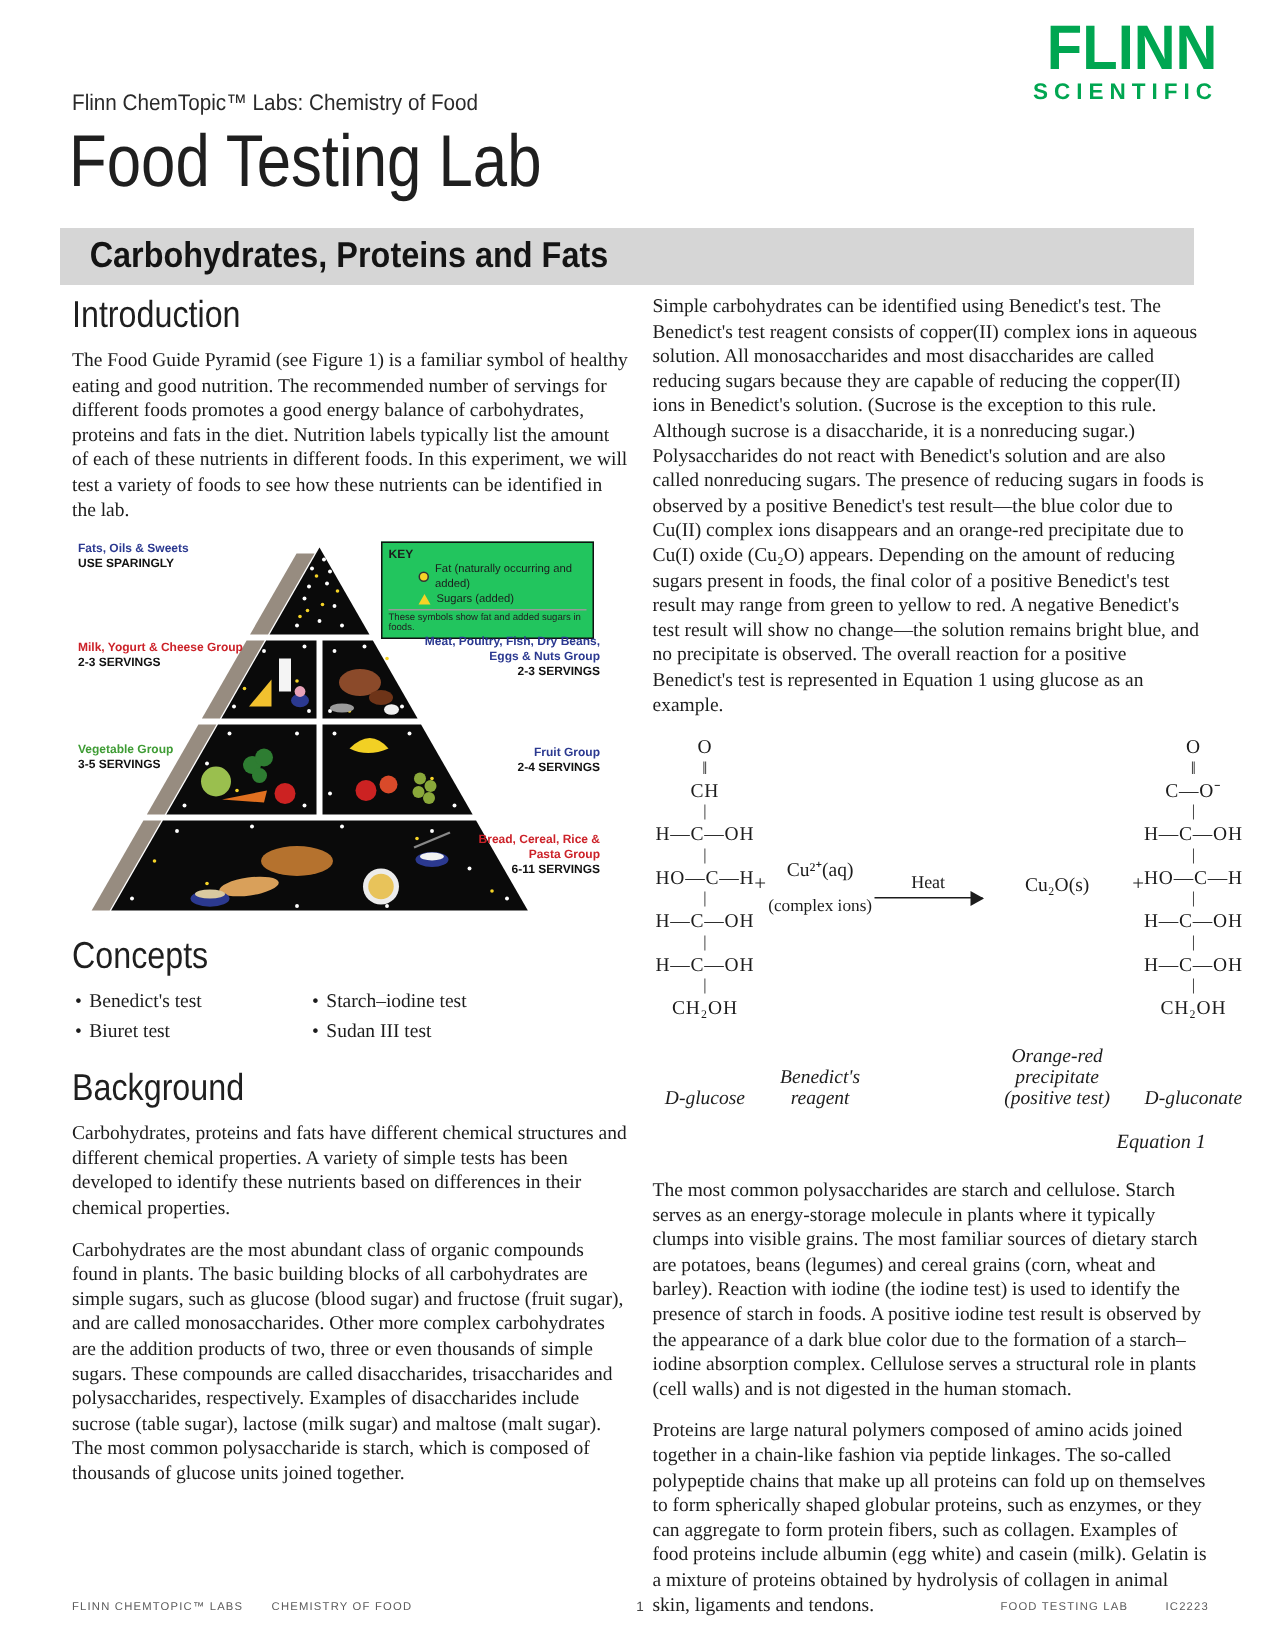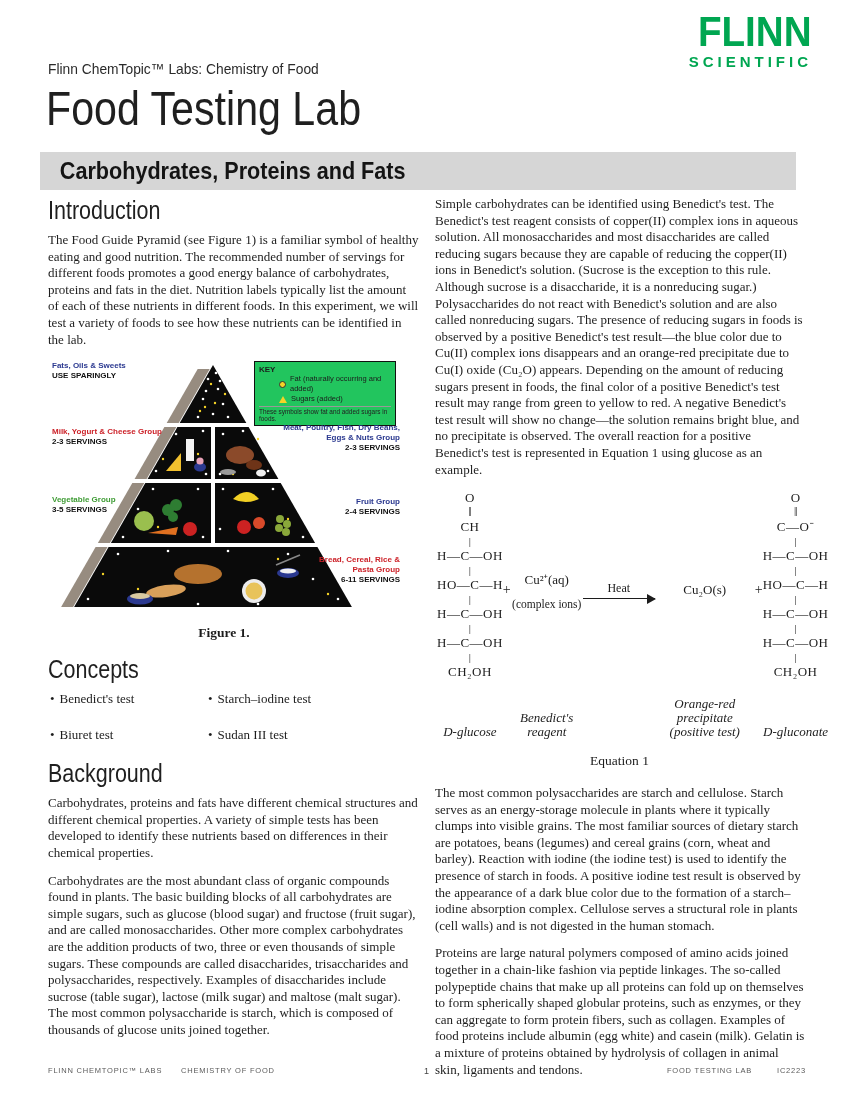--- a/index.html
+++ b/index.html
@@ -34,21 +34,21 @@
   .keybox { position:absolute; left:206px; top:2px; width:142px; border:1px solid #111; background:#22c55e; padding:3px 4px 3px 4px; font-family:"Liberation Sans", sans-serif; }
   .key-title { font-size:8px; font-weight:700; }
   .key-line { display:flex; align-items:center; gap:4px; font-size:7.5px; line-height:10px;margin-left:20px; }
   .key-note { font-size:6.4px; margin-top:2px; border-top:1px solid #999; padding-top:1px; color:#222; }
   .sym { display:inline-block; width:7px; height:7px; flex:none; }
   .sym-fat { border-radius:50%; background:#F5D327; border:1px solid #333; }
   .sym-sugar { width:0; height:0; border-left:4px solid transparent; border-right:4px solid transparent; border-bottom:7px solid #F5D327; background:none; }
   .figcap { width:352px; text-align:center; font-weight:700; font-size:13.5px; margin:4px 0 14px 0; }
 
   
-  .concepts { display:grid; grid-template-columns:158px 1fr; row-gap:20px; margin:4px 0 16px 2px; }
+  .concepts { display:grid; grid-template-columns:158px 1fr; row-gap:4px; margin:4px 0 16px 2px; }
   .citem { font-size:13px; }
   .citem .bullet { margin-right:5px; }
 
   
   .equation { display:flex; align-items:stretch; justify-content:space-between; height:250px; margin:10px 2px 0 2px; font-size:13px; }
   .eq-col { display:flex; flex-direction:column; align-items:center; }
   .struct { flex:1; display:flex; flex-direction:column; align-items:center; justify-content:flex-start; }
   .s-line { line-height:18px; white-space:pre; letter-spacing:0.5px; }
   .s-bond { line-height:11px; font-size:11px; }
   .s-dbond { line-height:11px; font-size:12px; }
@@ -56,21 +56,21 @@
   .spacer { flex:1; }
   .mid-stack { text-align:center; }
   .mid-note { font-size:11.5px; margin-top:10px; }
   .plus { font-size:14px; }
   .arrowbox { display:flex; flex-direction:column; align-items:center; }
   .heat { font-size:12px; margin-bottom:2px; }
   .arr { position:relative; width:72px; height:1.6px; background:#1c1c1c; }
   .arr:after { content:""; position:absolute; right:-1px; top:-4.2px; width:0; height:0; border-left:9px solid #1c1c1c; border-top:5px solid transparent; border-bottom:5px solid transparent; }
   .lbl-3line { width:100px; }
   .lbl-2line { width:72px; }
-  .eq-tag { text-align:center; font-size:13.5px; margin:14px 2px 16px 0; }
+  .eq-tag { text-align:right; font-style:italic; font-size:13.5px; margin:14px 2px 16px 0; }
 
   
   .footer { position:absolute; left:48px; top:1066px; width:758px; font-family:"Liberation Sans", sans-serif; font-size:7.5px; letter-spacing:0.8px; color:#5a5a5a; display:flex; justify-content:space-between; align-items:center; }
   .foot-left span { margin-right:16px; }
   .foot-page { position:absolute; left:50%; transform:translateX(-50%); font-size:9px; color:#444; }
   .foot-right span { margin-left:22px; }
 </style>
 </head>
 <body>
 
@@ -232,21 +232,20 @@
         </div>
         <div class="pyr-label lab-right" style="top:138px; width:90px;">
           <span class="gname c-blue">Fruit Group</span>
           <span class="gserv">2-4 SERVINGS</span>
         </div>
         <div class="pyr-label lab-right" style="top:196px; width:82px;">
           <span class="gname c-red">Bread, Cereal, Rice &amp; Pasta Group</span>
           <span class="gserv">6-11 SERVINGS</span>
         </div>
       </div>
-      <div class="figcap">Figure 1.</div>
 
       <h2 class="sec">Concepts</h2>
       <div class="concepts">
         <div class="citem"><span class="bullet">•</span><span>Benedict's test</span></div>
         <div class="citem"><span class="bullet">•</span><span>Starch–iodine test</span></div>
         <div class="citem"><span class="bullet">•</span><span>Biuret test</span></div>
         <div class="citem"><span class="bullet">•</span><span>Sudan III test</span></div>
       </div>
 
       <h2 class="sec">Background</h2>

